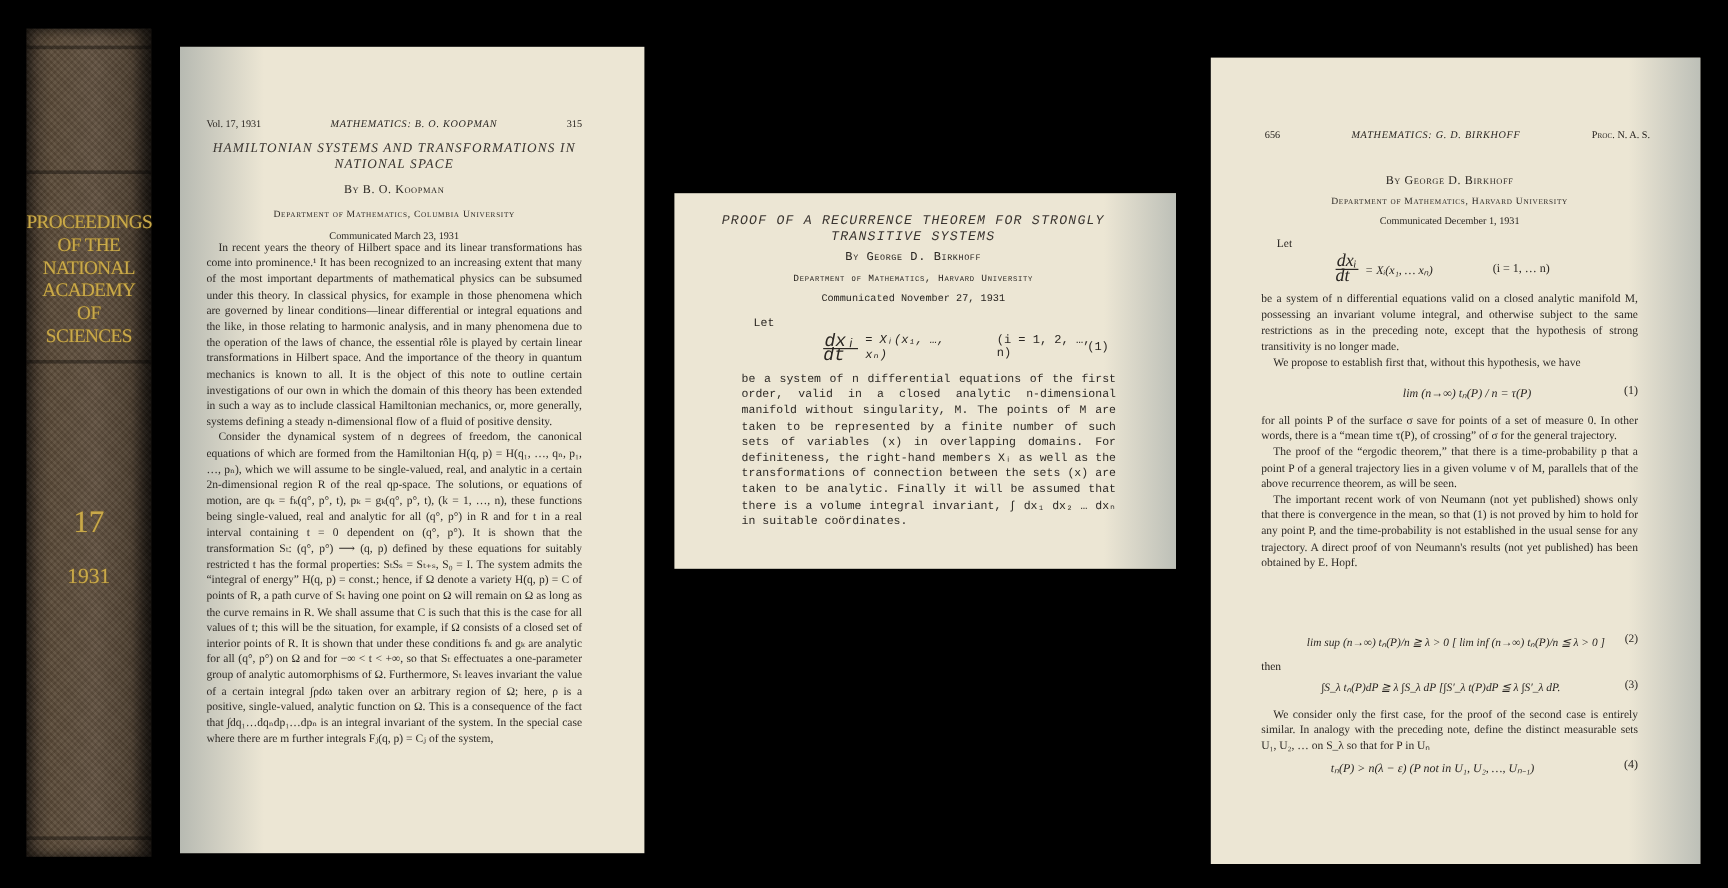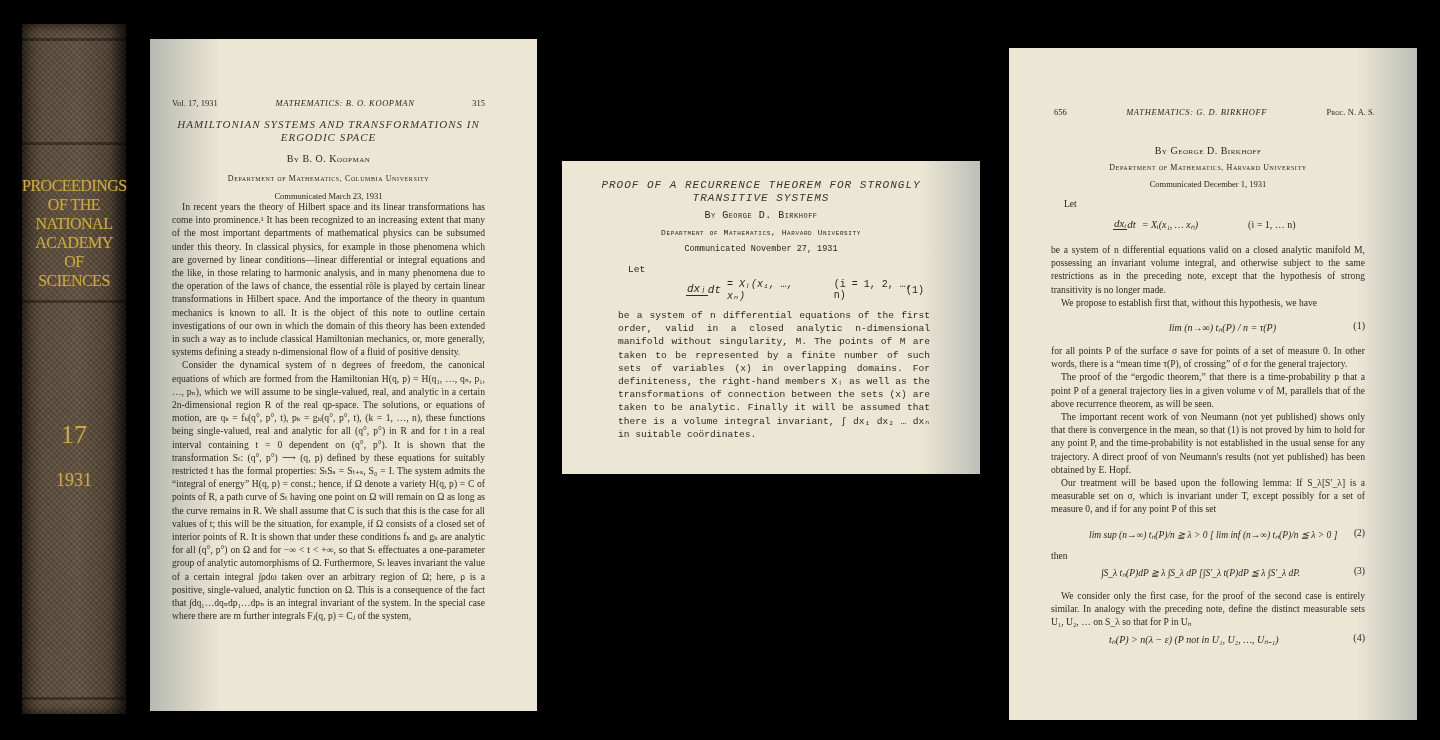--- a/index.html
+++ b/index.html
@@ -42,21 +42,21 @@
     .title { position: absolute; text-align: center; font-style: italic; letter-spacing: 1px; font-size: 11px; line-height: 13px; color: #3a3530; }
     .byline { position: absolute; text-align: center; font-size: 10px; letter-spacing: 0.5px; font-variant: small-caps; }
     .dept { position: absolute; text-align: center; font-size: 8px; letter-spacing: 0.6px; font-variant: small-caps; }
     .comm { position: absolute; text-align: center; font-size: 8.5px; }
     .body {
       position: absolute; font-size: 9.6px; line-height: 13.2px; text-align: justify; color: #2d2925;
     }
     .body p { margin: 0; text-indent: 10px; }
     .let { position: absolute; font-size: 9.6px; }
     .eq { position: absolute; font-size: 10px; display: flex; align-items: center; font-style: italic; }
-    .eq .frac { display: inline-flex; flex-direction: row; align-items: center; margin-right: 6px; font-size: 11px; line-height: 11px; }
+    .eq .frac { display: inline-flex; flex-direction: column; margin-right: 6px; font-size: 15px; line-height: 11px; }
     .eq .frac .num { border-bottom: 1px solid #2d2925; padding: 0 1px; }
     .eq .num-label { position: absolute; right: 0; font-style: normal; }
     .eq .cond { font-style: normal; }
     .eq-line { position: absolute; font-size: 10px; }
     .eq-line .eqno { position: absolute; right: 0; top: 0; }
   </style>
 </head>
 <body>
 
 <div class="spine">
@@ -78,21 +78,21 @@
 
 <div class="page" style="left:150px; top:39px; width:387px; height:672px;">
   <div class="shade-left"></div>
   <div class="runhead" style="left:22px; right:52px; top:59px;">
     <span>Vol. 17, 1931</span>
     <span class="center">MATHEMATICS: B. O. KOOPMAN</span>
     <span>315</span>
   </div>
   <div class="title" style="left:10px; right:40px; top:79px;">
     <div>HAMILTONIAN SYSTEMS AND TRANSFORMATIONS IN</div>
-    <div>ERGODIC SPACE</div>
+    <div>NATIONAL SPACE</div>
   </div>
   <div class="byline" style="left:10px; right:40px; top:114px;">By B. O. Koopman</div>
   <div class="dept" style="left:10px; right:40px; top:135px;">Department of Mathematics, Columbia University</div>
   <div class="comm" style="left:10px; right:40px; top:152px;">Communicated March 23, 1931</div>
   <div class="body" style="left:22px; right:52px; top:161px;">
     <p>In recent years the theory of Hilbert space and its linear transformations has come into prominence.¹ It has been recognized to an increasing extent that many of the most important departments of mathematical physics can be subsumed under this theory. In classical physics, for example in those phenomena which are governed by linear conditions—linear differential or integral equations and the like, in those relating to harmonic analysis, and in many phenomena due to the operation of the laws of chance, the essential rôle is played by certain linear transformations in Hilbert space. And the importance of the theory in quantum mechanics is known to all. It is the object of this note to outline certain investigations of our own in which the domain of this theory has been extended in such a way as to include classical Hamiltonian mechanics, or, more generally, systems defining a steady n-dimensional flow of a fluid of positive density.</p>
     <p>Consider the dynamical system of n degrees of freedom, the canonical equations of which are formed from the Hamiltonian H(q, p) = H(q₁, …, qₙ, p₁, …, pₙ), which we will assume to be single-valued, real, and analytic in a certain 2n-dimensional region R of the real qp-space. The solutions, or equations of motion, are qₖ = fₖ(q°, p°, t), pₖ = gₖ(q°, p°, t), (k = 1, …, n), these functions being single-valued, real and analytic for all (q°, p°) in R and for t in a real interval containing t = 0 dependent on (q°, p°). It is shown that the transformation Sₜ: (q°, p°) ⟶ (q, p) defined by these equations for suitably restricted t has the formal properties: SₜSₛ = Sₜ₊ₛ, S₀ = I. The system admits the “integral of energy” H(q, p) = const.; hence, if Ω denote a variety H(q, p) = C of points of R, a path curve of Sₜ having one point on Ω will remain on Ω as long as the curve remains in R. We shall assume that C is such that this is the case for all values of t; this will be the situation, for example, if Ω consists of a closed set of interior points of R. It is shown that under these conditions fₖ and gₖ are analytic for all (q°, p°) on Ω and for −∞ &lt; t &lt; +∞, so that Sₜ effectuates a one-parameter group of analytic automorphisms of Ω. Furthermore, Sₜ leaves invariant the value of a certain integral ∫ρdω taken over an arbitrary region of Ω; here, ρ is a positive, single-valued, analytic function on Ω. This is a consequence of the fact that ∫dq₁…dqₙdp₁…dpₙ is an integral invariant of the system. In the special case where there are m further integrals Fⱼ(q, p) = Cⱼ of the system,</p>
   </div>
 </div>
 
@@ -144,21 +144,20 @@
     <p>We propose to establish first that, without this hypothesis, we have</p>
   </div>
   <div class="eq-line" style="left:160px; right:52px; top:272px; font-style:italic;">
     <span>lim (n→∞) tₙ(P) / n = τ(P)</span>
     <span class="eqno" style="font-style:normal">(1)</span>
   </div>
   <div class="body" style="left:42px; right:52px; top:296px;">
     <p style="text-indent:0">for all points P of the surface σ save for points of a set of measure 0. In other words, there is a “mean time τ(P), of crossing” of σ for the general trajectory.</p>
     <p>The proof of the “ergodic theorem,” that there is a time-probability p that a point P of a general trajectory lies in a given volume v of M, parallels that of the above recurrence theorem, as will be seen.</p>
     <p>The important recent work of von Neumann (not yet published) shows only that there is convergence in the mean, so that (1) is not proved by him to hold for any point P, and the time-probability is not established in the usual sense for any trajectory. A direct proof of von Neumann's results (not yet published) has been obtained by E. Hopf.</p>
-    <p>Our treatment will be based upon the following lemma: If S_λ[S′_λ] is a measurable set on σ, which is invariant under T, except possibly for a set of measure 0, and if for any point P of this set</p>
   </div>
   <div class="eq-line" style="left:80px; right:52px; top:480px; font-style:italic; font-size:9.5px;">
     <span>lim sup (n→∞) tₙ(P)/n ≧ λ &gt; 0 [ lim inf (n→∞) tₙ(P)/n ≦ λ &gt; 0 ]</span>
     <span class="eqno" style="font-style:normal">(2)</span>
   </div>
   <div class="let" style="left:42px; top:502px;">then</div>
   <div class="eq-line" style="left:92px; right:52px; top:518px; font-style:italic; font-size:9.5px;">
     <span>∫S_λ tₙ(P)dP ≧ λ ∫S_λ dP   [∫S′_λ t(P)dP ≦ λ ∫S′_λ dP.</span>
     <span class="eqno" style="font-style:normal">(3)</span>
   </div>

